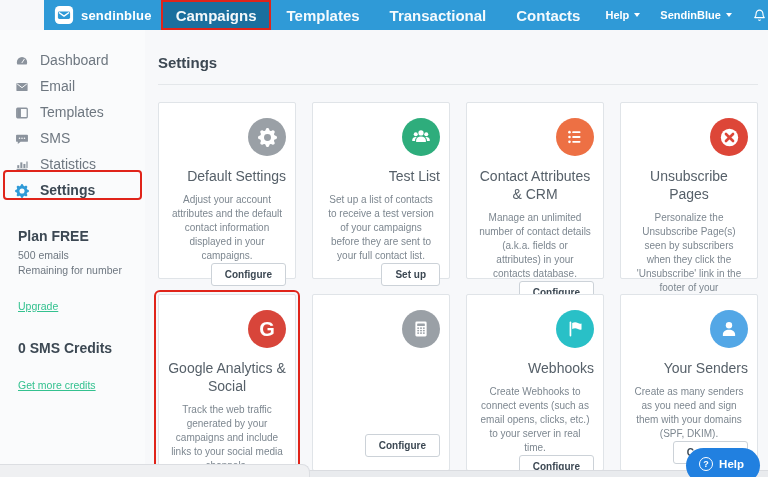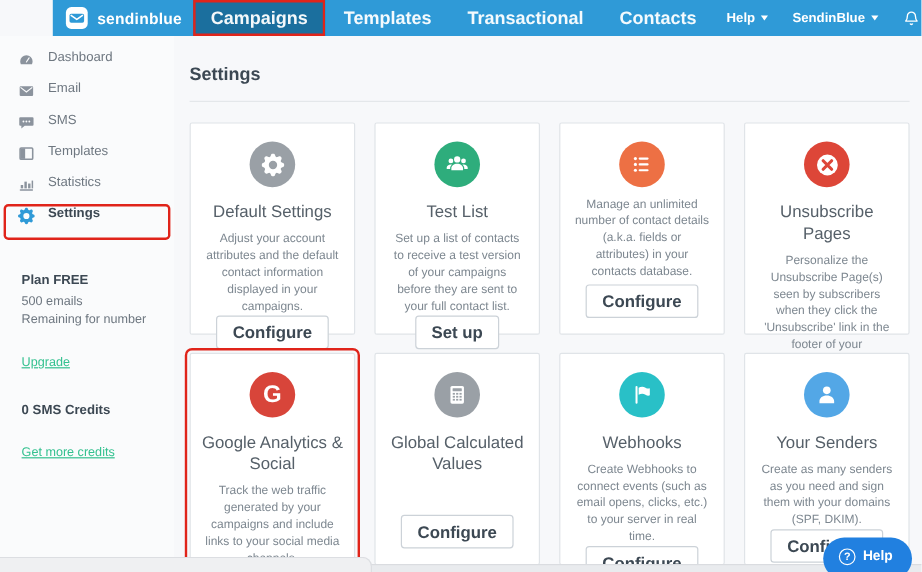--- a/index.html
+++ b/index.html
@@ -24,42 +24,42 @@
   .nav-tab{display:flex;align-items:center;padding:0 15px;font-size:15px;font-weight:700;color:rgba(255,255,255,.95);cursor:pointer;}
   .nav-tab.active{background:var(--navbar-active);}
   .nav-tab.annotated{box-shadow:inset 0 0 0 2px var(--annot);}
   .nav-right{margin-left:auto;display:flex;align-items:stretch;padding-right:10px;}
   .nav-link{display:flex;align-items:center;gap:5px;padding:0 10px;font-size:11px;font-weight:700;cursor:pointer;}
   .caret{width:0;height:0;border-left:3.5px solid transparent;border-right:3.5px solid transparent;border-top:4px solid #fff;display:inline-block;}
 
   
   .sidebar{position:absolute;top:30px;left:0;bottom:0;width:145px;background:#fafbfc;z-index:10;}
   .side-list{list-style:none;padding-top:12px;}
-  .side-item{display:flex;align-items:flex-start;gap:11px;height:26px;margin:0 5px;padding:0 9px;font-size:11px;color:var(--text-gray);cursor:pointer;border-radius:2px;}
+  .side-item{display:flex;align-items:flex-end;gap:11px;height:26px;margin:0 5px;padding:0 9px;font-size:14px;color:var(--text-gray);cursor:pointer;border-radius:2px;}
   .side-item .s-icon{width:15px;height:15px;display:flex;align-items:center;justify-content:center;flex:none;}
   .side-item.active{color:var(--text-dark);font-weight:700;}
   .side-item.annotated{box-shadow:0 0 0 2px var(--annot);}
   .plan-block{padding:0 10px 0 18px;margin-top:30px;}
-  .plan-title{font-size:11px;font-weight:700;color:var(--text-dark);}
+  .plan-title{font-size:14px;font-weight:700;color:var(--text-dark);}
   .plan-line{font-size:10.5px;color:var(--text-gray);line-height:14.5px;margin-top:4px;}
   .side-link{display:inline-block;font-size:10.5px;color:var(--green-link);text-decoration:underline;margin-top:23px;cursor:pointer;}
   .sms-block{padding:0 10px 0 18px;margin-top:26px;}
 
   
   .main{position:absolute;top:30px;left:145px;right:0;bottom:0;padding:24px 10px 0 13px;background:#f7f8fa;overflow:hidden;}
   .page-title{font-size:15px;font-weight:700;color:var(--text-dark);}
   .title-divider{border:none;border-top:1px solid #e4e7ea;margin-top:13px;}
   .cards-grid{margin-top:17px;display:grid;grid-template-columns:repeat(4,1fr);column-gap:16px;row-gap:15px;grid-auto-rows:177px;}
-  .card{background:#fff;border:1px solid var(--card-border);border-radius:2px;display:flex;flex-direction:column;align-items:center;text-align:center;padding:15px 9px 13px;position:relative;}
+  .card{background:#fff;border:1px solid var(--card-border);border-radius:2px;display:flex;flex-direction:column;align-items:flex-end;text-align:center;padding:15px 9px 13px;position:relative;}
   .card.annotated{outline:2px solid var(--annot);outline-offset:2px;}
   .card-circle{width:38px;height:38px;border-radius:50%;display:flex;align-items:center;justify-content:center;flex:none;}
   .g-letter{color:#fff;font-size:20px;font-weight:700;line-height:1;}
   .card-title{font-size:14px;color:var(--card-title);margin-top:11px;line-height:18px;font-weight:400;}
   .card-desc{font-size:10px;color:var(--card-desc);line-height:14px;margin-top:8px;padding:0 3px;}
-  .card-btn{margin-top:auto;font-family:inherit;font-size:14px;font-weight:700;color:var(--text-dark);background:#fff;border:1px solid #ccd2d8;border-radius:3px;padding:5px 13px;cursor:pointer;}
+  .card-btn{margin-top:auto;font-family:inherit;font-size:10px;font-weight:700;color:var(--text-dark);background:#fff;border:1px solid #ccd2d8;border-radius:3px;padding:5px 13px;cursor:pointer;}
 
   
   .help-pill{position:absolute;right:8px;bottom:-6px;background:#2180e0;color:#fff;font-size:11.5px;font-weight:700;display:flex;align-items:center;gap:6px;padding:9px 16px 12px 13px;border-radius:18px;z-index:60;cursor:pointer;}
   .q-circle{width:14px;height:14px;border:1.4px solid #fff;border-radius:50%;display:flex;align-items:center;justify-content:center;font-size:9px;font-weight:700;flex:none;}
 
   
   .hscroll-track{position:absolute;left:0;right:0;bottom:0;height:7px;background:#e9ebee;border-top:1px solid #dadce0;z-index:40;}
   .hscroll-thumb{position:absolute;left:0;bottom:0;width:310px;height:13px;background:#eff0f2;border:1px solid #dcdee2;border-bottom:none;border-left:none;border-radius:0 8px 0 0;z-index:45;cursor:grab;}
 </style>
 </head>
@@ -119,36 +119,36 @@
           <svg viewBox="0 0 16 16" width="14" height="14">
             <rect x="1.6" y="3.4" width="12.8" height="9.2" rx="1" fill="#8b939d"></rect>
             <path d="M2.4 4.4L8 8.8l5.6-4.4" stroke="#fafbfc" stroke-width="1.1" fill="none"></path>
           </svg>
         </span>
         <span>Email</span>
       </li>
       <li class="side-item">
         <span class="s-icon">
           <svg viewBox="0 0 16 16" width="14" height="14">
+            <rect x="2" y="2.6" width="12" height="10.8" rx="1" fill="none" stroke="#8b939d" stroke-width="1.5"></rect>
+            <rect x="2.4" y="3" width="4.4" height="10" fill="#8b939d"></rect>
+          </svg>
+        </span>
+        <span>Templates</span>
+      </li>
+      <li class="side-item">
+        <span class="s-icon">
+          <svg viewBox="0 0 16 16" width="14" height="14">
             <path d="M2.2 3h11.6a1 1 0 0 1 1 1v6.2a1 1 0 0 1-1 1H6.4l-3.2 2.6v-2.6H2.2a1 1 0 0 1-1-1V4a1 1 0 0 1 1-1z" fill="#8b939d"></path>
             <circle cx="5.2" cy="7.1" r=".9" fill="#fafbfc"></circle>
             <circle cx="8" cy="7.1" r=".9" fill="#fafbfc"></circle>
             <circle cx="10.8" cy="7.1" r=".9" fill="#fafbfc"></circle>
           </svg>
         </span>
         <span>SMS</span>
-      </li>
-      <li class="side-item">
-        <span class="s-icon">
-          <svg viewBox="0 0 16 16" width="14" height="14">
-            <rect x="2" y="2.6" width="12" height="10.8" rx="1" fill="none" stroke="#8b939d" stroke-width="1.5"></rect>
-            <rect x="2.4" y="3" width="4.4" height="10" fill="#8b939d"></rect>
-          </svg>
-        </span>
-        <span>Templates</span>
       </li>
       <li class="side-item">
         <span class="s-icon">
           <svg viewBox="0 0 16 16" width="14" height="14" fill="#8b939d">
             <rect x="1.6" y="12.2" width="12.8" height="1.4" rx="0.7"></rect>
             <rect x="2.6" y="8.2" width="2.3" height="3.2"></rect>
             <rect x="6.1" y="5" width="2.3" height="6.4"></rect>
             <rect x="9.6" y="6.8" width="2.3" height="4.6"></rect>
             <rect x="13" y="4" width="1.4" height="7.4"></rect>
           </svg>
@@ -211,20 +211,21 @@
         <div class="card-circle" style="background: rgb(237, 112, 68); color: rgb(237, 112, 68);">
           <svg viewBox="0 0 16 16" width="18" height="18" fill="#fff">
             <circle cx="3.1" cy="3.7" r="1.15"></circle>
             <rect x="5.5" y="2.9" width="7.4" height="1.6" rx="0.8"></rect>
             <circle cx="3.1" cy="8" r="1.15"></circle>
             <rect x="5.5" y="7.2" width="7.4" height="1.6" rx="0.8"></rect>
             <circle cx="3.1" cy="12.3" r="1.15"></circle>
             <rect x="5.5" y="11.5" width="7.4" height="1.6" rx="0.8"></rect>
           </svg>
         </div>
+        <div class="card-title">Contact Attributes &amp; CRM</div>
         <div class="card-desc">Manage an unlimited number of contact details (a.k.a. fields or attributes) in your contacts database.</div>
         <button class="card-btn">Configure</button>
       </div>
       <div class="card">
         <div class="card-circle" style="background: rgb(221, 70, 56); color: rgb(221, 70, 56);">
           <svg viewBox="0 0 16 16" width="21" height="21">
             <circle cx="8" cy="8" r="6.6" fill="#fff"></circle>
             <path d="M5.3 5.3l5.4 5.4M10.7 5.3l-5.4 5.4" stroke="currentColor" stroke-width="2" stroke-linecap="round"></path>
           </svg>
         </div>
@@ -251,21 +252,20 @@
               <rect x="9.7" y="6.6" width="1.6" height="1.3"></rect>
               <rect x="4.7" y="8.8" width="1.6" height="1.3"></rect>
               <rect x="7.2" y="8.8" width="1.6" height="1.3"></rect>
               <rect x="9.7" y="8.8" width="1.6" height="1.3"></rect>
               <rect x="4.7" y="11" width="1.6" height="1.3"></rect>
               <rect x="7.2" y="11" width="1.6" height="1.3"></rect>
               <rect x="9.7" y="11" width="1.6" height="1.3"></rect>
             </g>
           </svg>
         </div>
-        <div class="card-title">Global Calculated Values</div>
         <button class="card-btn">Configure</button>
       </div>
       <div class="card">
         <div class="card-circle" style="background: rgb(41, 192, 199); color: rgb(41, 192, 199);">
           <svg viewBox="0 0 16 16" width="18" height="18" fill="#fff">
             <rect x="3.2" y="1.4" width="1.5" height="13.2" rx="0.75"></rect>
             <path d="M5.5 2.7c1.8-.95 3.5-.95 5.1 0 1.2.72 2.2.83 3.2.42v5.3c-1 .4-2 .3-3.2-.42-1.6-.95-3.3-.95-5.1 0V2.7z"></path>
           </svg>
         </div>
         <div class="card-title">Webhooks</div>

